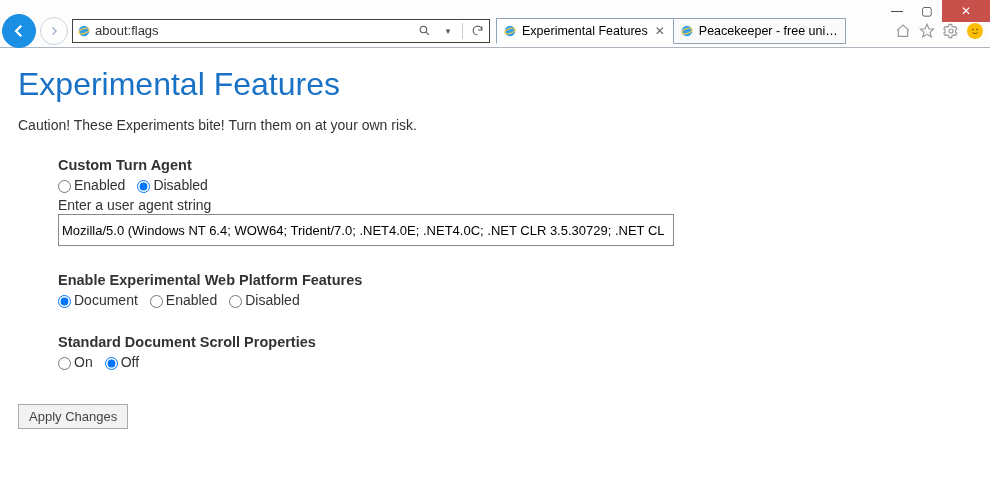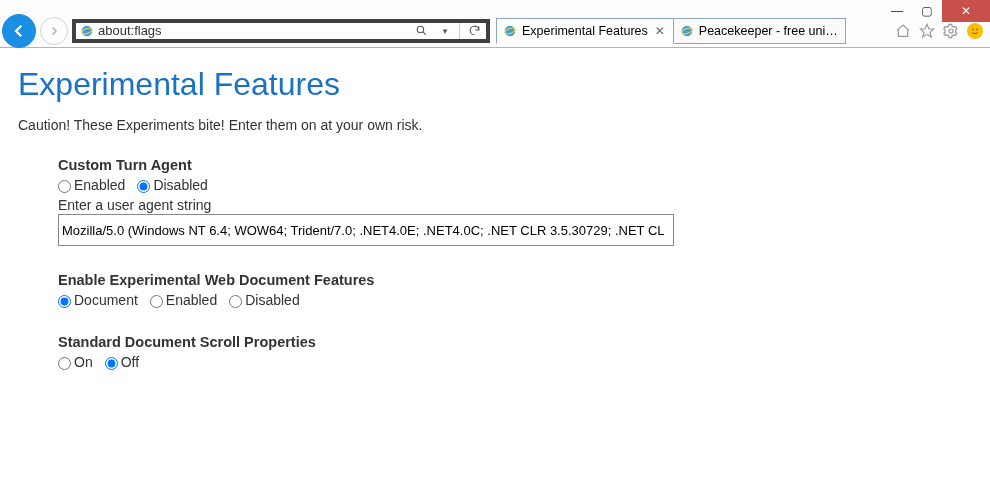--- a/index.html
+++ b/index.html
@@ -45,21 +45,21 @@
   .nav-btn.back {
     width: 34px; height: 34px;
     background: #1a8fe3;
     border-color: #1a8fe3;
     color: #fff;
   }
   .nav-btn.fwd { opacity: .55; }
   .addr-wrap {
     display: flex;
     align-items: center;
-    border: 4px solid #404040;
+    border: 1px solid #404040;
     height: 24px;
     width: 418px;
     background: #fff;
     padding: 0 2px 0 4px;
     gap: 4px;
   }
   .ie-logo { width: 14px; height: 14px; }
   .addr-input {
     flex: 1;
     border: none;
@@ -257,40 +257,40 @@
             <circle cx="16" cy="9" r="1" fill="#7a5c00"></circle>
             <path d="M7 15c1.3 1.5 3 2 5 2s3.7-.5 5-2"></path>
           </svg>
       </span>
     </span>
   </div>
 </div>
 
 <div class="page">
   <h1>Experimental Features</h1>
-  <div class="caution">Caution! These Experiments bite! Enter them on at your own risk.</div>
+  <div class="caution">Caution! These Experiments bite! Turn them on at your own risk.</div>
 
   <div class="section">
     <div class="section-title">Custom Turn Agent</div>
     <div class="radio-row">
       <label>
         <input type="radio" name="ua" style="">
         <span>Enabled</span>
       </label>
       <label>
         <input type="radio" name="ua" checked="" style="">
         <span>Disabled</span>
       </label>
     </div>
     <div class="sub-label">Enter a user agent string</div>
     <input class="ua-input" value="Mozilla/5.0 (Windows NT 6.4; WOW64; Trident/7.0; .NET4.0E; .NET4.0C; .NET CLR 3.5.30729; .NET CL" style="">
   </div>
 
   <div class="section">
-    <div class="section-title">Enable Experimental Web Document Features</div>
+    <div class="section-title">Enable Experimental Web Platform Features</div>
     <div class="radio-row">
       <label>
         <input type="radio" name="wp" checked="" style="">
         <span>Document</span>
       </label>
       <label>
         <input type="radio" name="wp" style="">
         <span>Enabled</span>
       </label>
       <label>
@@ -307,13 +307,14 @@
         <input type="radio" name="sc" style="">
         <span>On</span>
       </label>
       <label>
         <input type="radio" name="sc" checked="" style="">
         <span>Off</span>
       </label>
     </div>
   </div>
 
+  <button class="apply-btn">Apply Changes</button>
 </div>
 
 </body></html>

